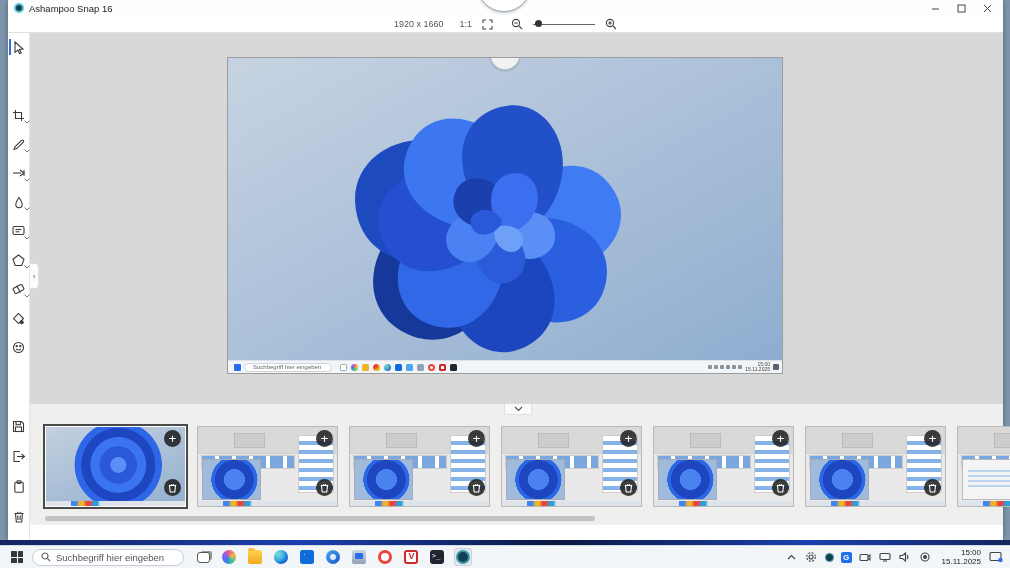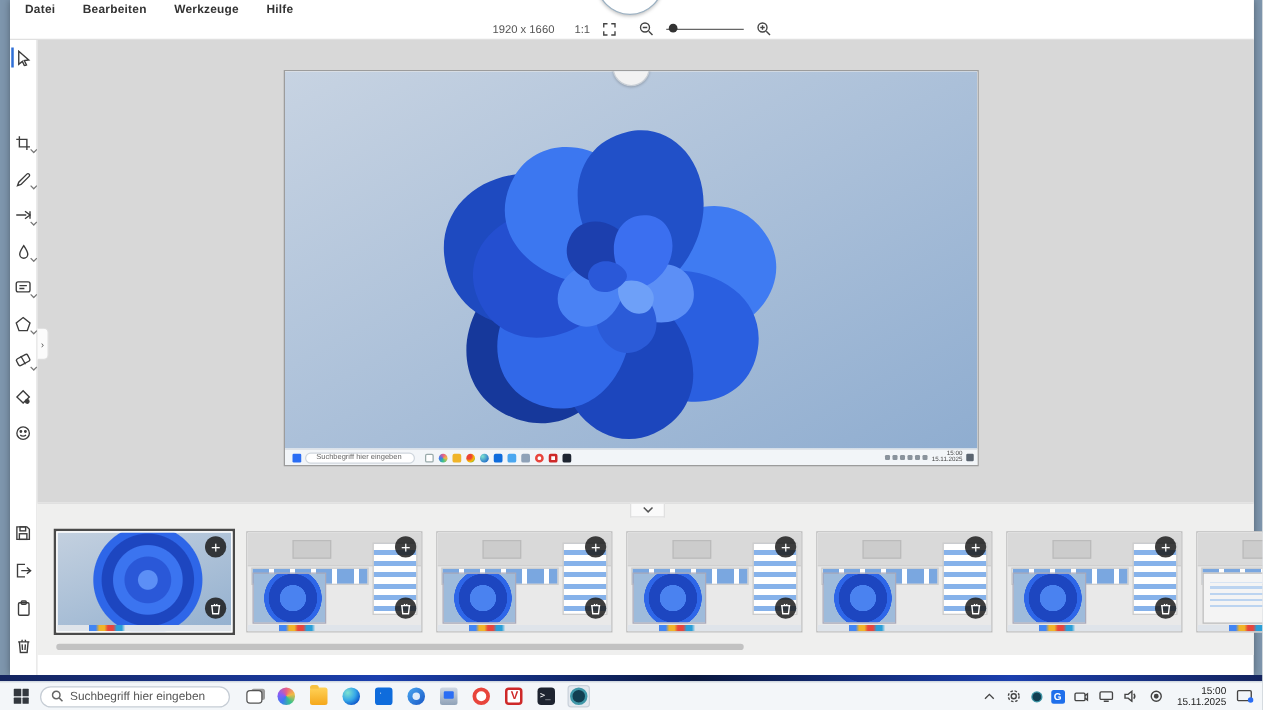--- a/index.html
+++ b/index.html
@@ -155,27 +155,43 @@
   .clock { text-align:right; font-size:8px; line-height:9px; color:#222; margin-left:3px; }
   .show-desktop { width:16px; height:14px; display:flex; align-items:center; justify-content:center; margin-right:2px; }
 </style>
 </head>
 <body>
 
 <div class="screen">
 
   <div class="snap-window">
 
-
-    <div class="menubar">
-      <span class="menu-item">Datei</span>
-      <span class="menu-item">Bearbeiten</span>
-      <span class="menu-item">Werkzeuge</span>
-      <span class="menu-item">Hilfe</span>
+    <div class="titlebar">
+      <div class="app-icon"></div>
+      <span class="title-text">Ashampoo Snap 16</span>
+      <div class="win-controls">
+        <div class="wc">
+            <svg width="9" height="9">
+              <line x1="1" y1="5" x2="8" y2="5"></line>
+            </svg>
+          </div>
+        <div class="wc">
+            <svg width="9" height="9">
+              <rect x="1" y="1" width="7" height="7"></rect>
+            </svg>
+          </div>
+        <div class="wc">
+            <svg width="9" height="9">
+              <line x1="1" y1="1" x2="8" y2="8"></line>
+              <line x1="8" y1="1" x2="1" y2="8"></line>
+            </svg>
+          </div>
+      </div>
     </div>
+
 
     <div class="toolbar">
       <span class="tb-text">1920 x 1660</span>
       <span class="tb-text" style="margin-left:6px;">1:1</span>
       <span class="tb-icon">
         <svg width="11" height="11">
             <polyline points="1,4 1,1 4,1"></polyline>
             <polyline points="7,1 10,1 10,4"></polyline>
             <polyline points="10,7 10,10 7,10"></polyline>
             <polyline points="4,10 1,10 1,7"></polyline>

